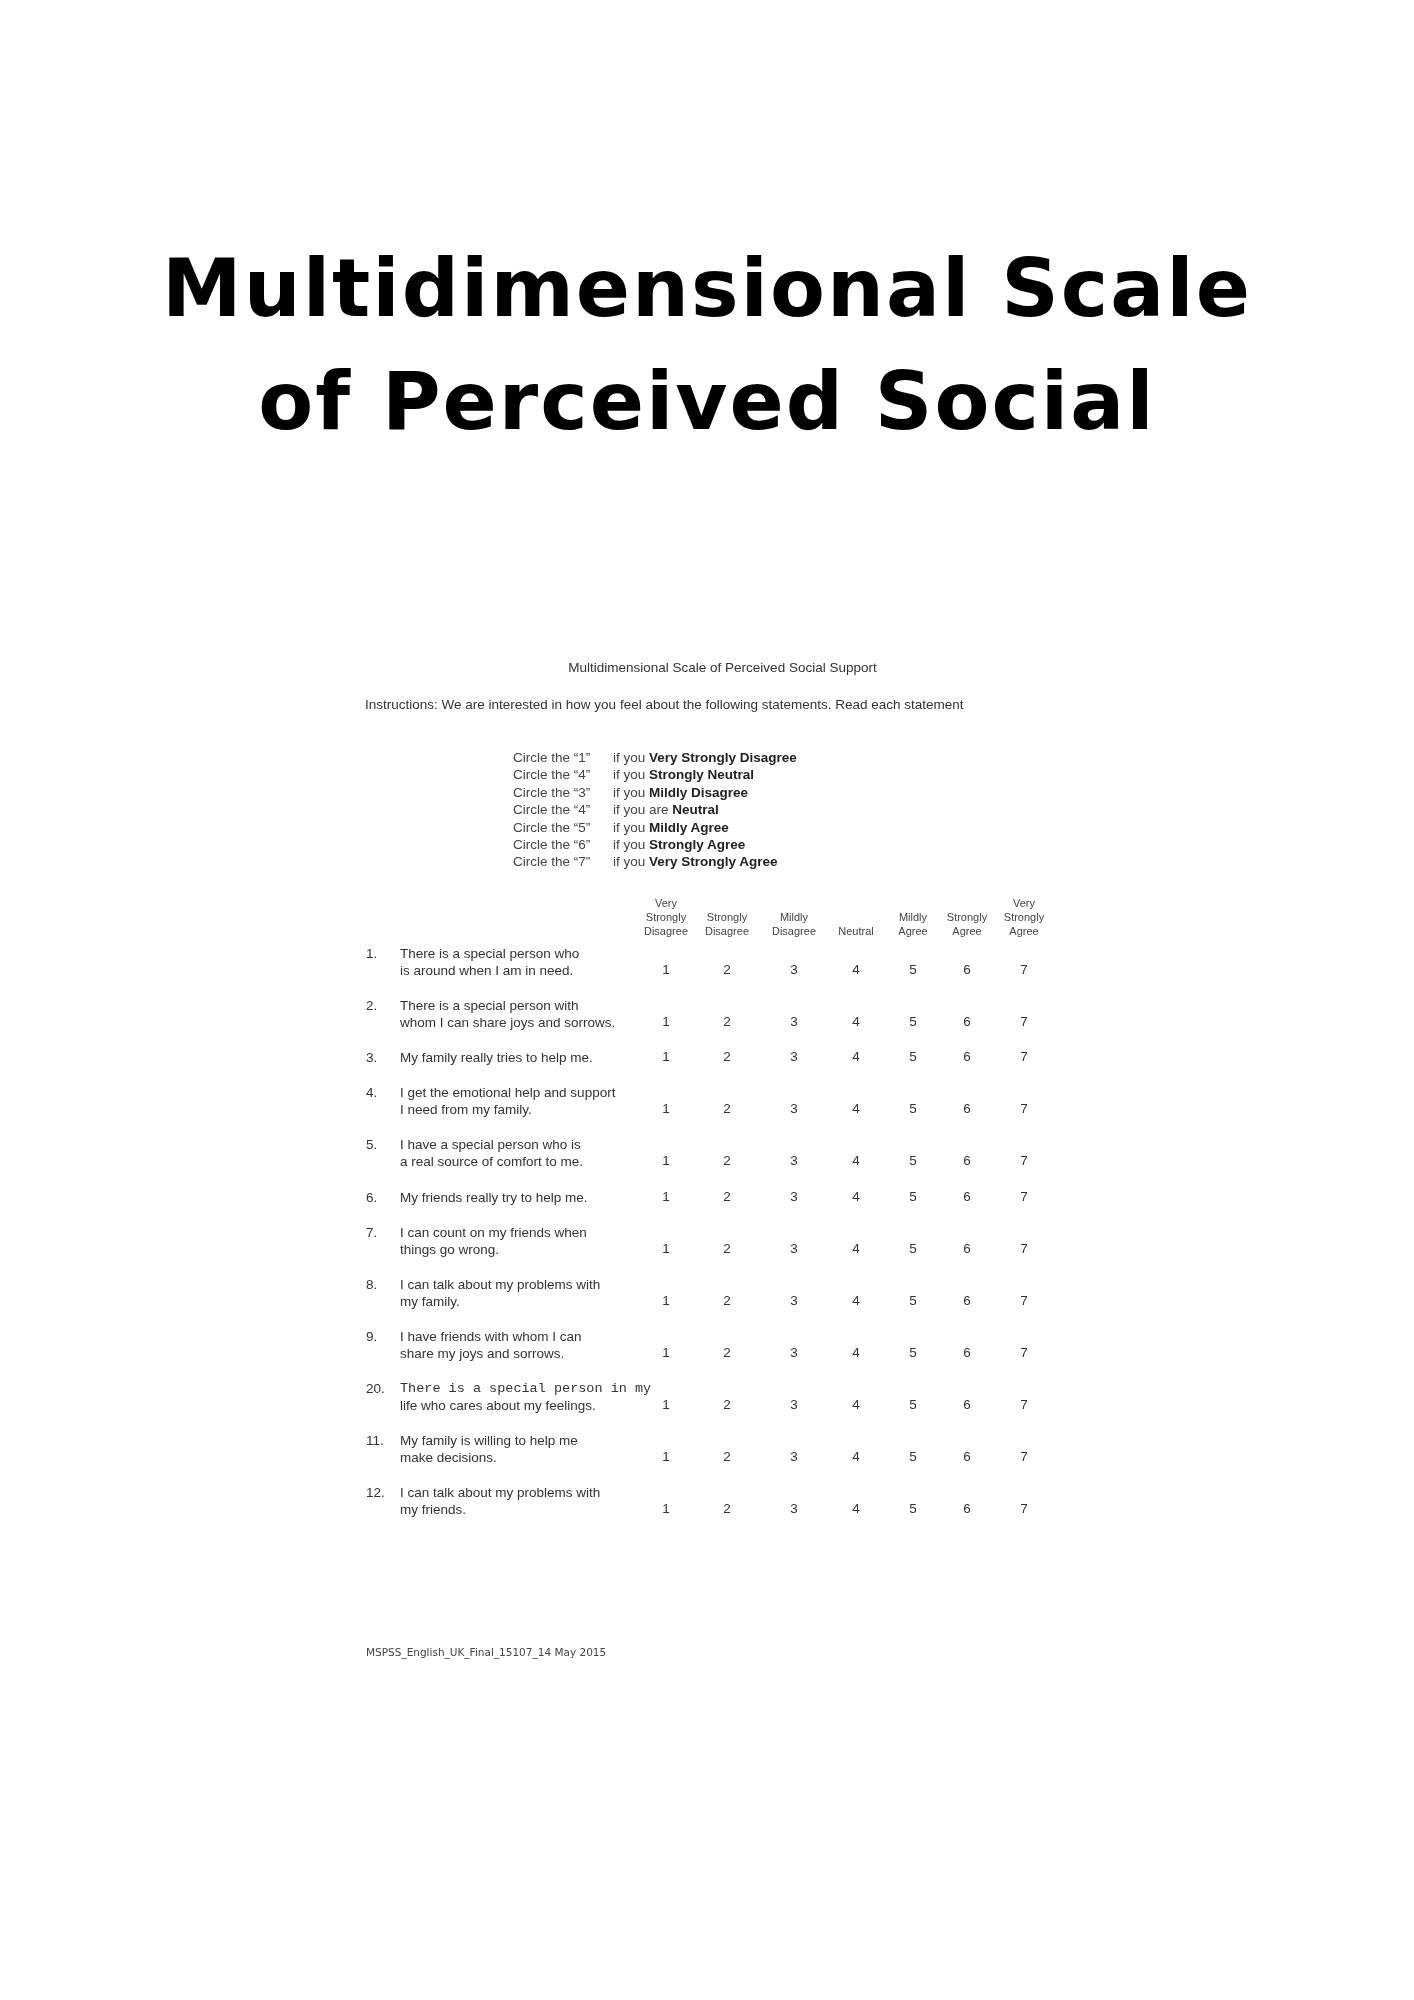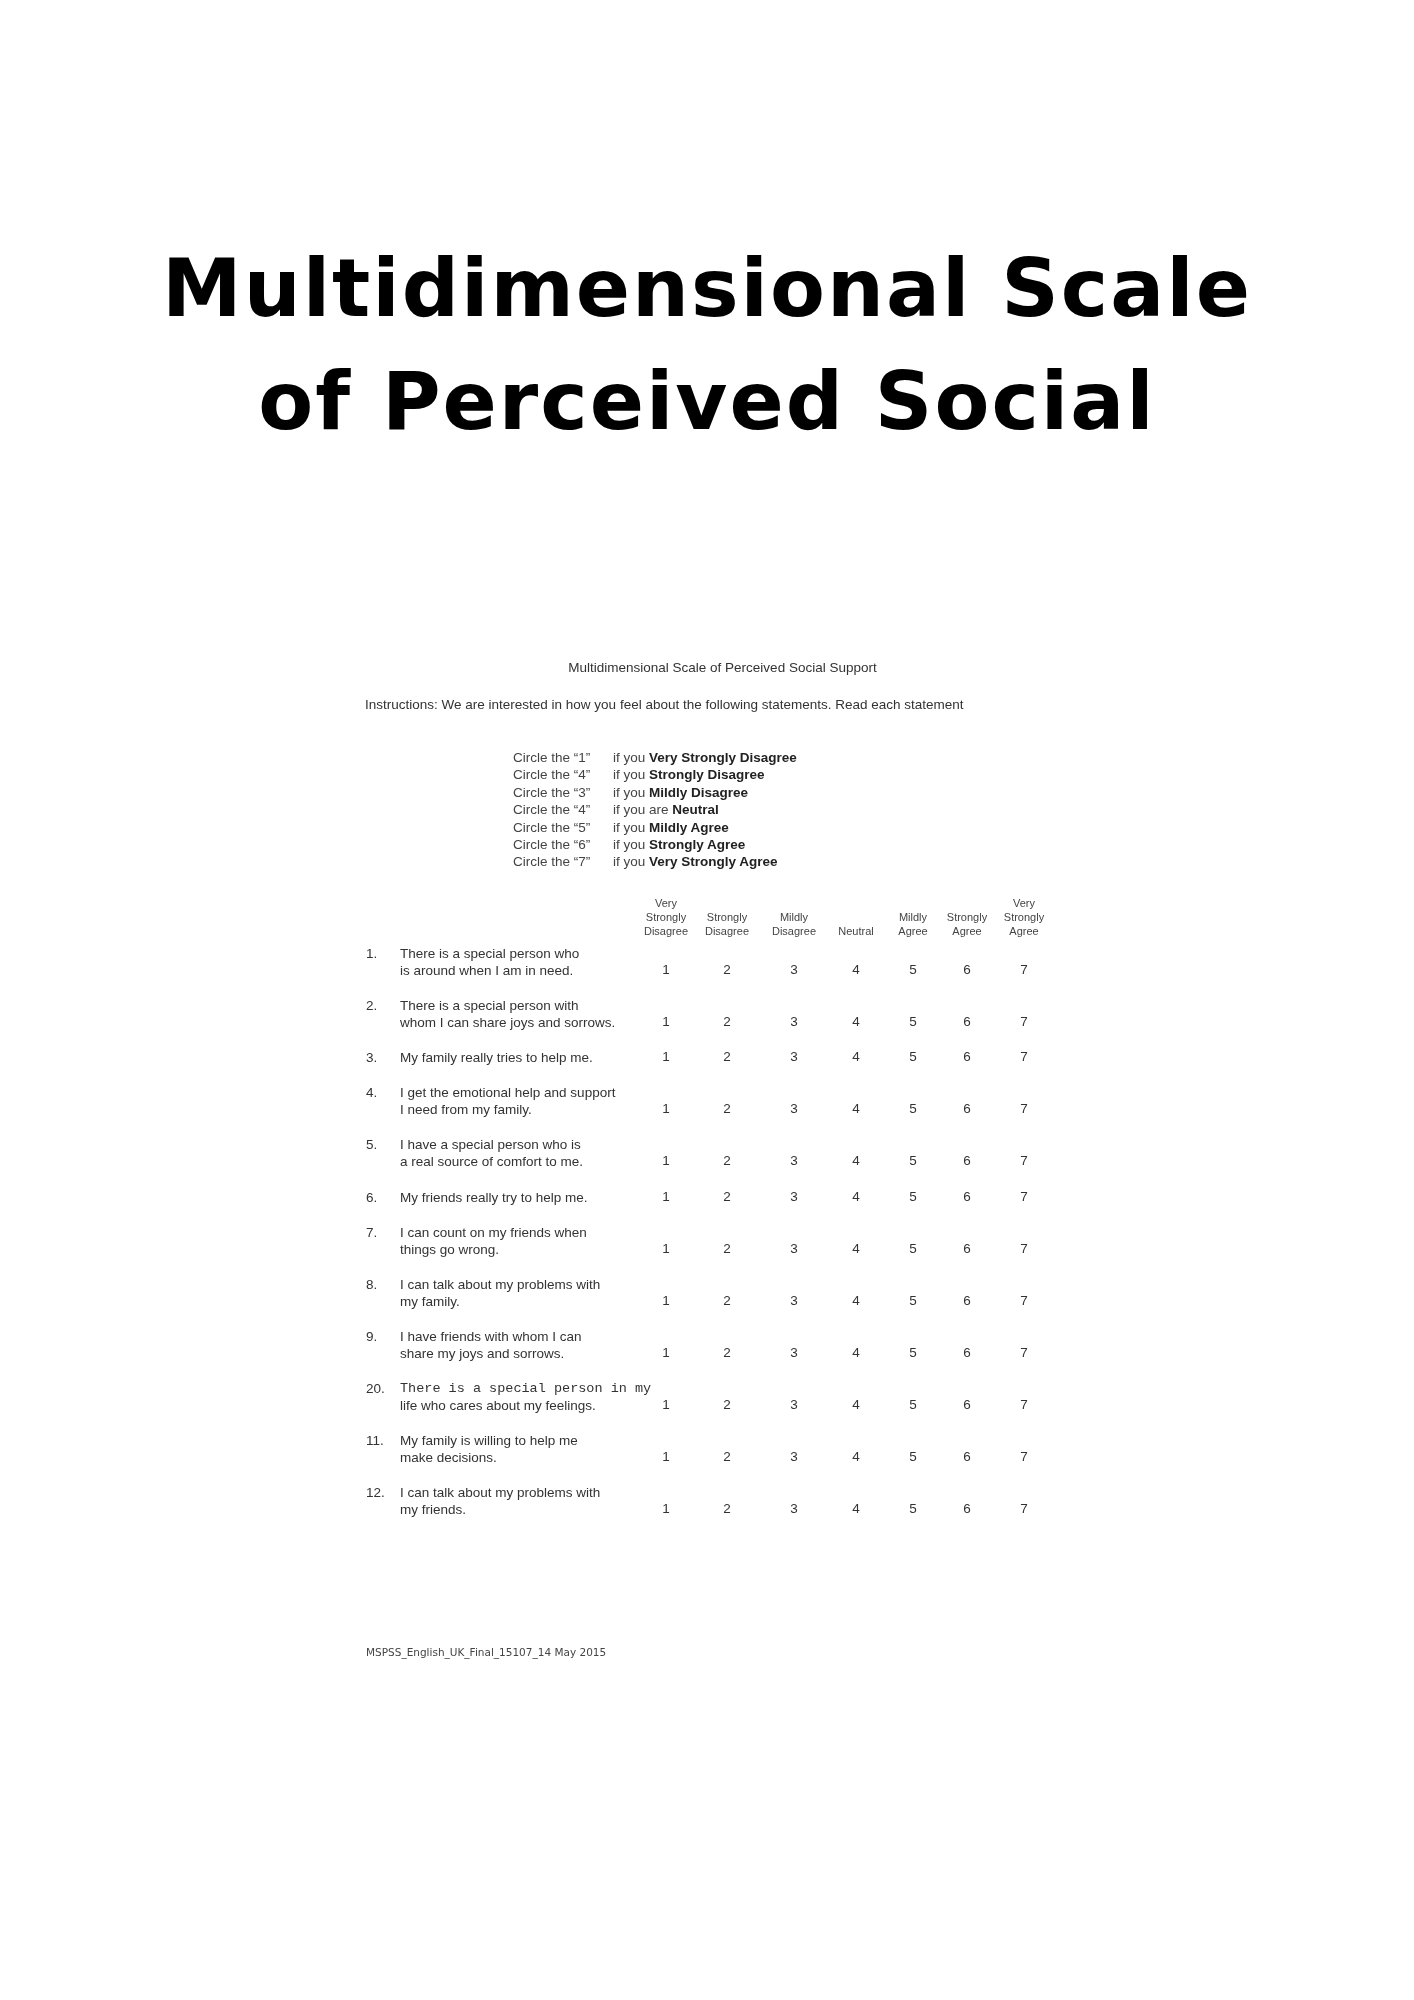--- a/index.html
+++ b/index.html
@@ -50,21 +50,21 @@
 
 <div class="doc">
   <div class="doc-title">Multidimensional Scale of Perceived Social Support</div>
 
   <div class="instructions">
     <div>Instructions: We are interested in how you feel about the following statements. Read each statement</div>
   </div>
 
   <div class="legend" id="legend">
       <div class="legend-row"><span class="circ">Circle the “1”</span><span>if you</span> <b>Very Strongly Disagree</b></div>
-      <div class="legend-row"><span class="circ">Circle the “4”</span><span>if you</span> <b>Strongly Disagree</b></div>
+      <div class="legend-row"><span class="circ">Circle the “4”</span><span>if you</span> <b>Strongly Neutral</b></div>
       <div class="legend-row"><span class="circ">Circle the “3”</span><span>if you</span> <b>Mildly Disagree</b></div>
       <div class="legend-row"><span class="circ">Circle the “4”</span><span>if you are</span> <b>Neutral</b></div>
       <div class="legend-row"><span class="circ">Circle the “5”</span><span>if you</span> <b>Mildly Agree</b></div>
       <div class="legend-row"><span class="circ">Circle the “6”</span><span>if you</span> <b>Strongly Agree</b></div>
       <div class="legend-row"><span class="circ">Circle the “7”</span><span>if you</span> <b>Very Strongly Agree</b></div>
     </div>
 
   <div class="col-headers" id="colHeaders">
       <div class="col-header" style="left: 666px;">
         <div>Very</div>

